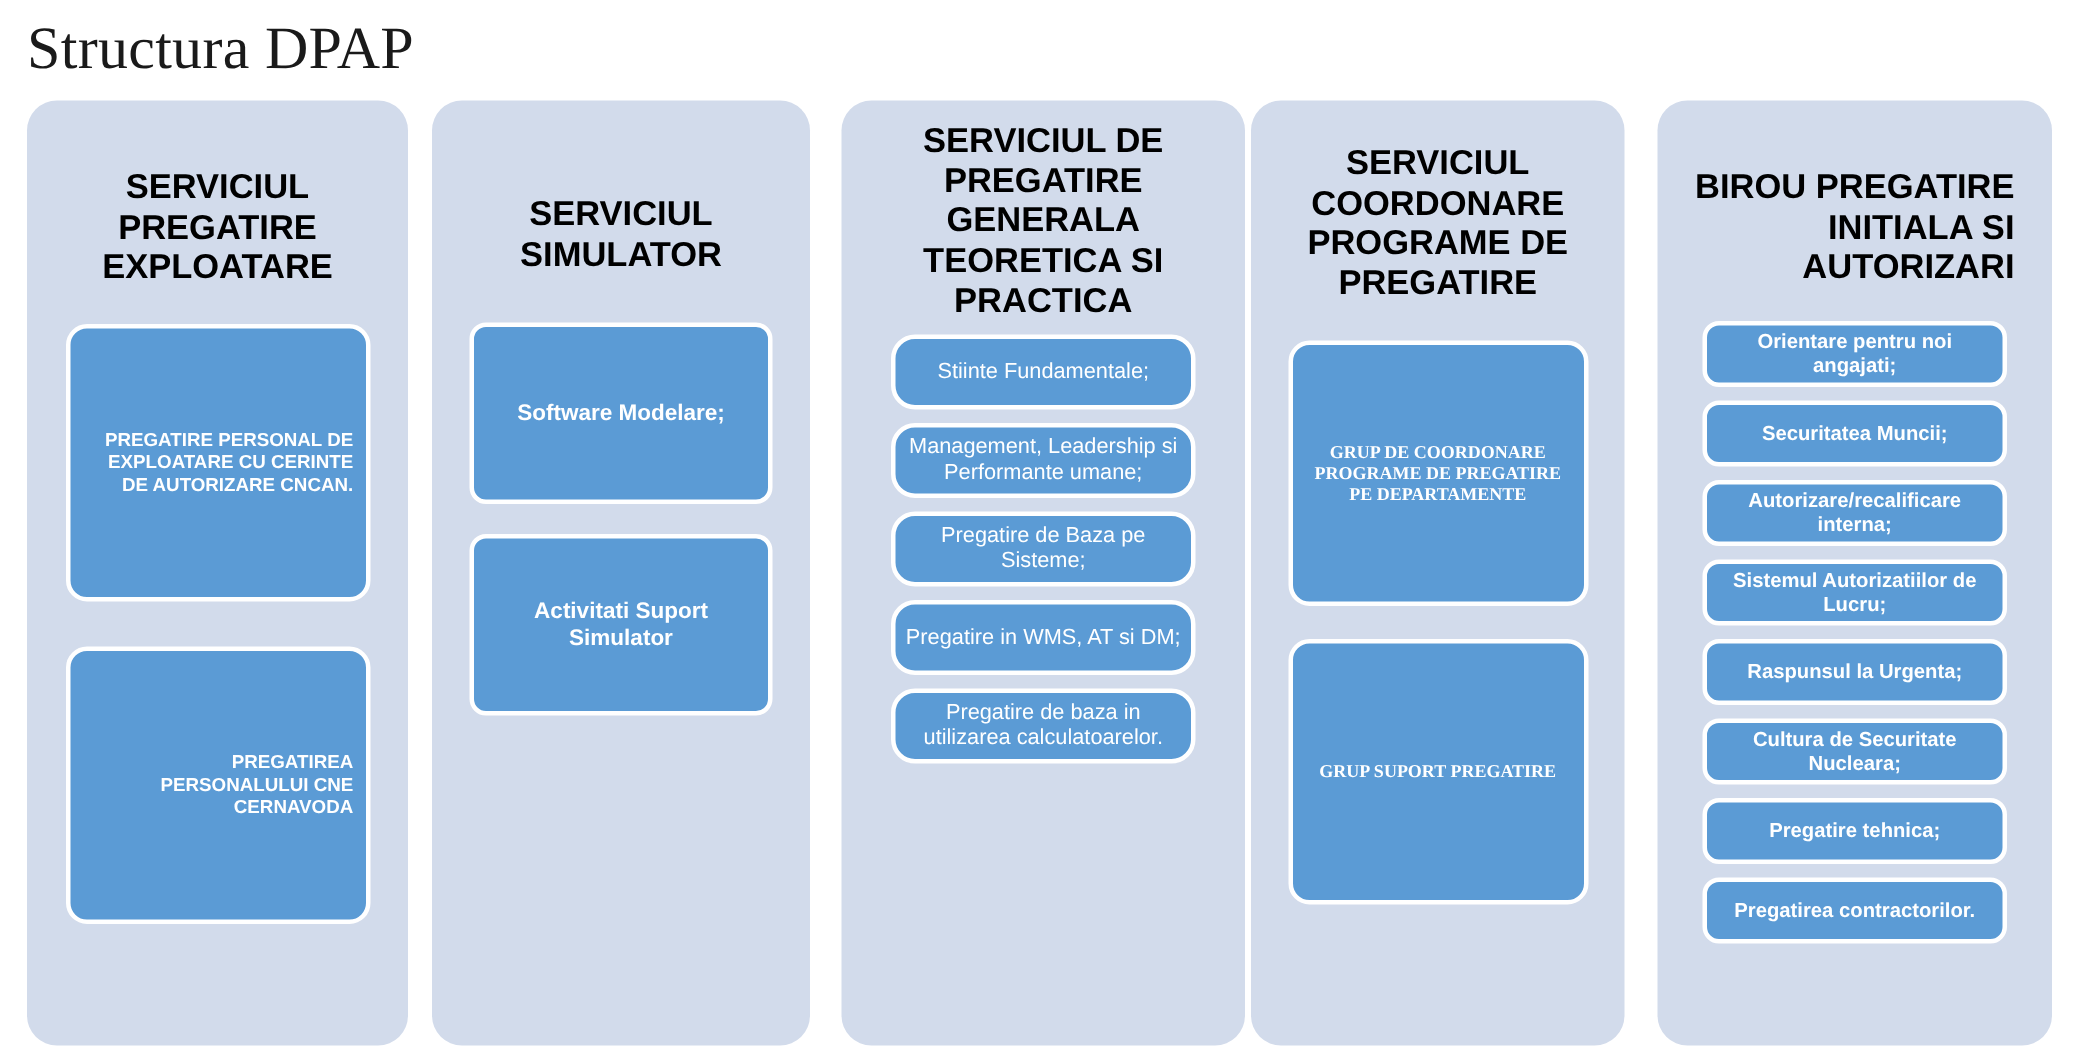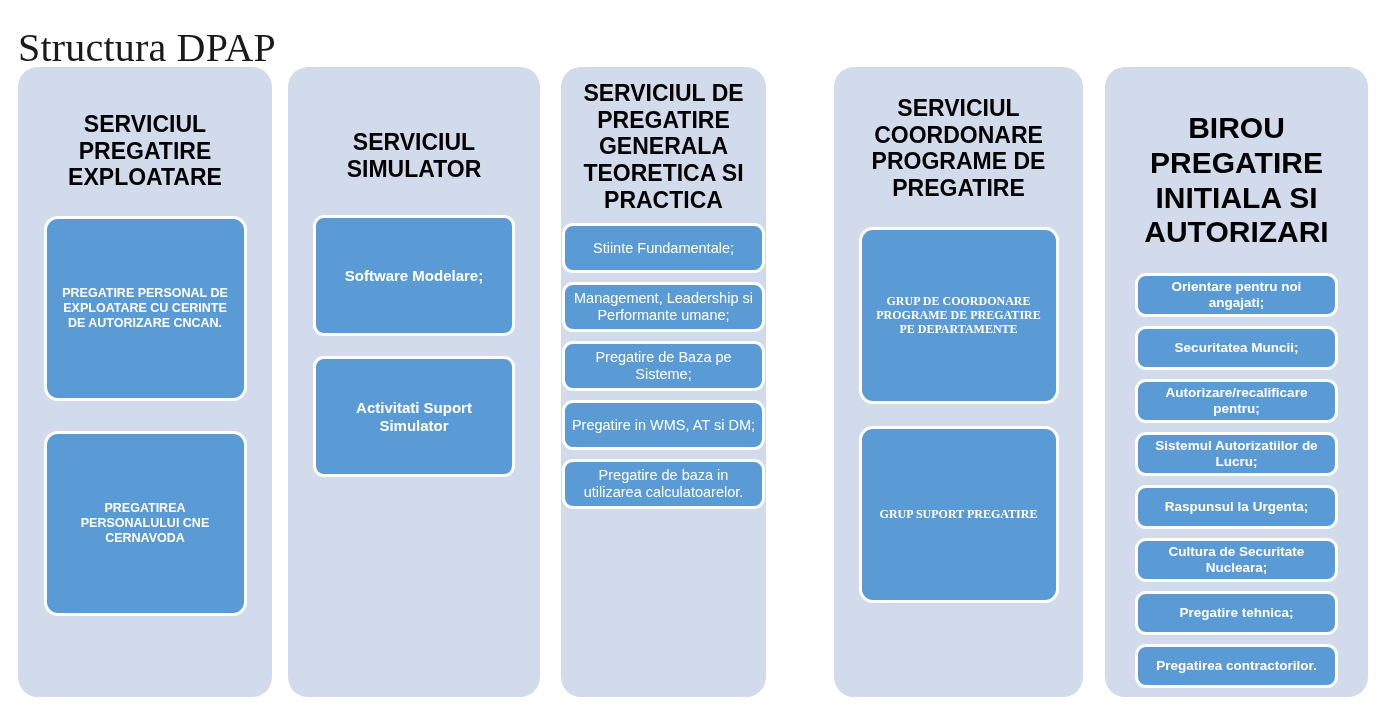--- a/index.html
+++ b/index.html
@@ -16,21 +16,21 @@
     position: relative;
     width: 1383px;
     height: 709px;
     background: #ffffff;
   }
 
   
   #page-title {
     position: absolute;
     left: 18px;
-    top: 24px;
+    top: 8px;
     font-family: "Liberation Serif", serif;
     font-size: 40px;
     font-weight: 400;
     color: #1a1a1a;
     letter-spacing: 0.2px;
     white-space: pre;
   }
 
   
   #columns {
@@ -47,39 +47,39 @@
     background: #d2dbeb;
     border-radius: 20px;
     height: 630px;
     display: flex;
     flex-direction: column;
     align-items: center;
   }
 
   .col-0 { left: 0px;    width: 254px; }
   .col-1 { left: 270px;  width: 252px; }
-  .col-2 { left: 543px;  width: 205px; }
+  .col-2 { left: 543px;  width: 269px; }
   .col-3 { left: 816px;  width: 249px; }
   .col-4 { left: 1087px; width: 263px; }
 
   .col-header {
     font-family: "Liberation Sans", sans-serif;
     font-weight: bold;
     color: #000000;
     text-align: center;
     line-height: 1.16;
     white-space: pre-line;
     padding: 0 6px;
   }
 
   .col-0 .col-header { font-size: 23px; margin-top: 44px; }
   .col-1 .col-header { font-size: 23px; margin-top: 62px; }
   .col-2 .col-header { font-size: 23px; margin-top: 13px; }
   .col-3 .col-header { font-size: 23px; margin-top: 28px; }
-  .col-4 .col-header { font-size: 30px; margin-top: 44px; }
+  .col-4 .col-header { font-size: 23px; margin-top: 44px; text-align: right; }
 
   .boxes {
     width: 100%;
     display: flex;
     flex-direction: column;
     align-items: center;
   }
 
   
   .card {
@@ -98,40 +98,42 @@
 
   
   .col-0 .boxes { margin-top: 25px; gap: 30px; }
   .col-0 .card {
     width: 203px;
     height: 185px;
     font-size: 12.5px;
     font-weight: bold;
     padding: 0 8px;
     border-radius: 14px;
+    text-align: right;
   }
 
   
   .col-1 .boxes { margin-top: 33px; gap: 20px; }
   .col-1 .card {
     width: 202px;
     height: 121px;
     font-size: 15px;
     font-weight: bold;
     padding: 0 8px;
   }
 
   
   .col-2 .boxes { margin-top: 10px; gap: 9px; }
   .col-2 .card {
     width: 203px;
     height: 50px;
     font-size: 14.5px;
     font-weight: normal;
     padding: 0 6px;
+    border-radius: 16px;
   }
 
   
   .col-3 .boxes { margin-top: 25px; gap: 22px; }
   .col-3 .card {
     width: 200px;
     height: 177px;
     font-size: 12px;
     font-weight: bold;
     padding: 0 8px;
@@ -203,21 +205,21 @@
       </div>
     </div>
 
     <div class="column col-4">
       <div class="col-header">BIROU  PREGATIRE
 INITIALA SI
 AUTORIZARI</div>
       <div class="boxes">
         <div class="card">Orientare pentru noi angajati;</div>
         <div class="card">Securitatea Muncii;</div>
-        <div class="card">Autorizare/recalificare pentru;</div>
+        <div class="card">Autorizare/recalificare interna;</div>
         <div class="card">Sistemul Autorizatiilor de Lucru;</div>
         <div class="card">Raspunsul la Urgenta;</div>
         <div class="card">Cultura de Securitate Nucleara;</div>
         <div class="card">Pregatire tehnica;</div>
         <div class="card">Pregatirea contractorilor.</div>
       </div>
     </div>
 
   </div>
 </div>

